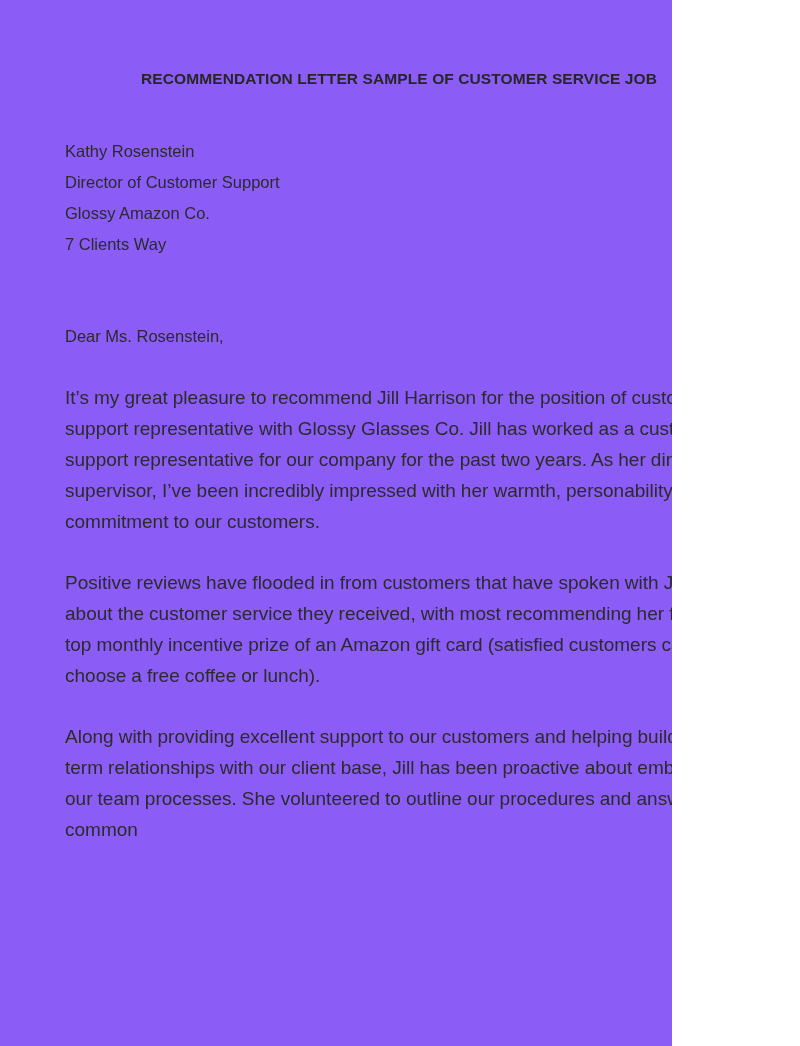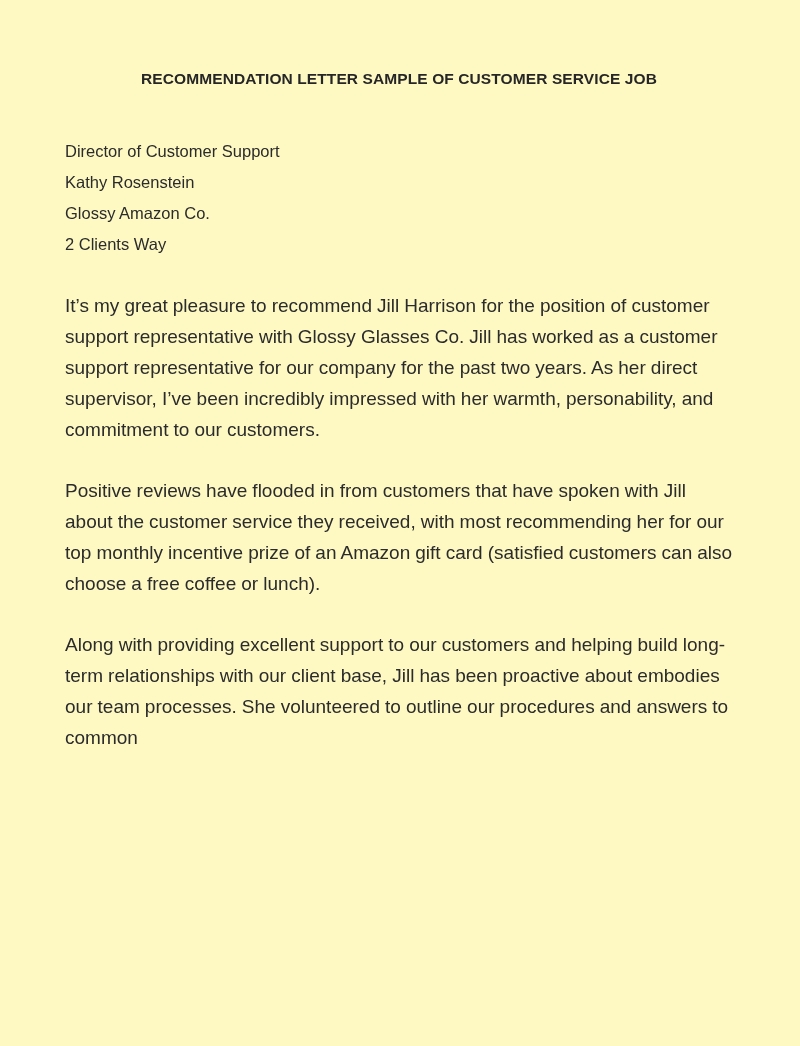--- a/index.html
+++ b/index.html
@@ -2,23 +2,23 @@
 <html><head>
 <meta charset="utf-8">
 <style>
   html, body {
     margin: 0;
     padding: 0;
     background: #ffffff;
   }
   .page {
     position: relative;
-    width: 800px;
+    width: 672px;
     height: 1046px;
-    background: #fef9c3;
+    background: #8b5cf6;
     overflow: hidden;
     box-sizing: border-box;
     font-family: "Liberation Sans", sans-serif;
     color: #2b2b2b;
   }
   .doc-body {
     position: absolute;
     left: 65px;
     top: 0;
     width: 668px;
@@ -65,25 +65,26 @@
 </style>
 </head>
 <body>
 
 <div class="page">
   <div class="doc-body">
 
     <h1 class="letter-title">RECOMMENDATION LETTER SAMPLE OF CUSTOMER SERVICE JOB</h1>
 
     <div class="address-block">
+      <div class="address-line">Kathy Rosenstein</div>
       <div class="address-line">Director of Customer Support</div>
-      <div class="address-line">Kathy Rosenstein</div>
       <div class="address-line">Glossy Amazon Co.</div>
-      <div class="address-line">2 Clients Way</div>
+      <div class="address-line">7 Clients Way</div>
     </div>
 
+    <div class="salutation">Dear Ms. Rosenstein,</div>
 
     <p class="para">It’s my great pleasure to recommend Jill Harrison for the position of customer support representative with Glossy Glasses Co. Jill has worked as a customer support representative for our company for the past two years. As her direct supervisor, I’ve been incredibly impressed with her warmth, personability, and commitment to our customers.</p>
     <p class="para">Positive reviews have flooded in from customers that have spoken with Jill about the customer service they received, with most recommending her for our top monthly incentive prize of an Amazon gift card (satisfied customers can also choose a free coffee or lunch).</p>
     <p class="para">Along with providing excellent support to our customers and helping build long-term relationships with our client base, Jill has been proactive about embodies our team processes. She volunteered to outline our procedures and answers to common</p>
 
   </div>
 </div>
 
 </body></html>

